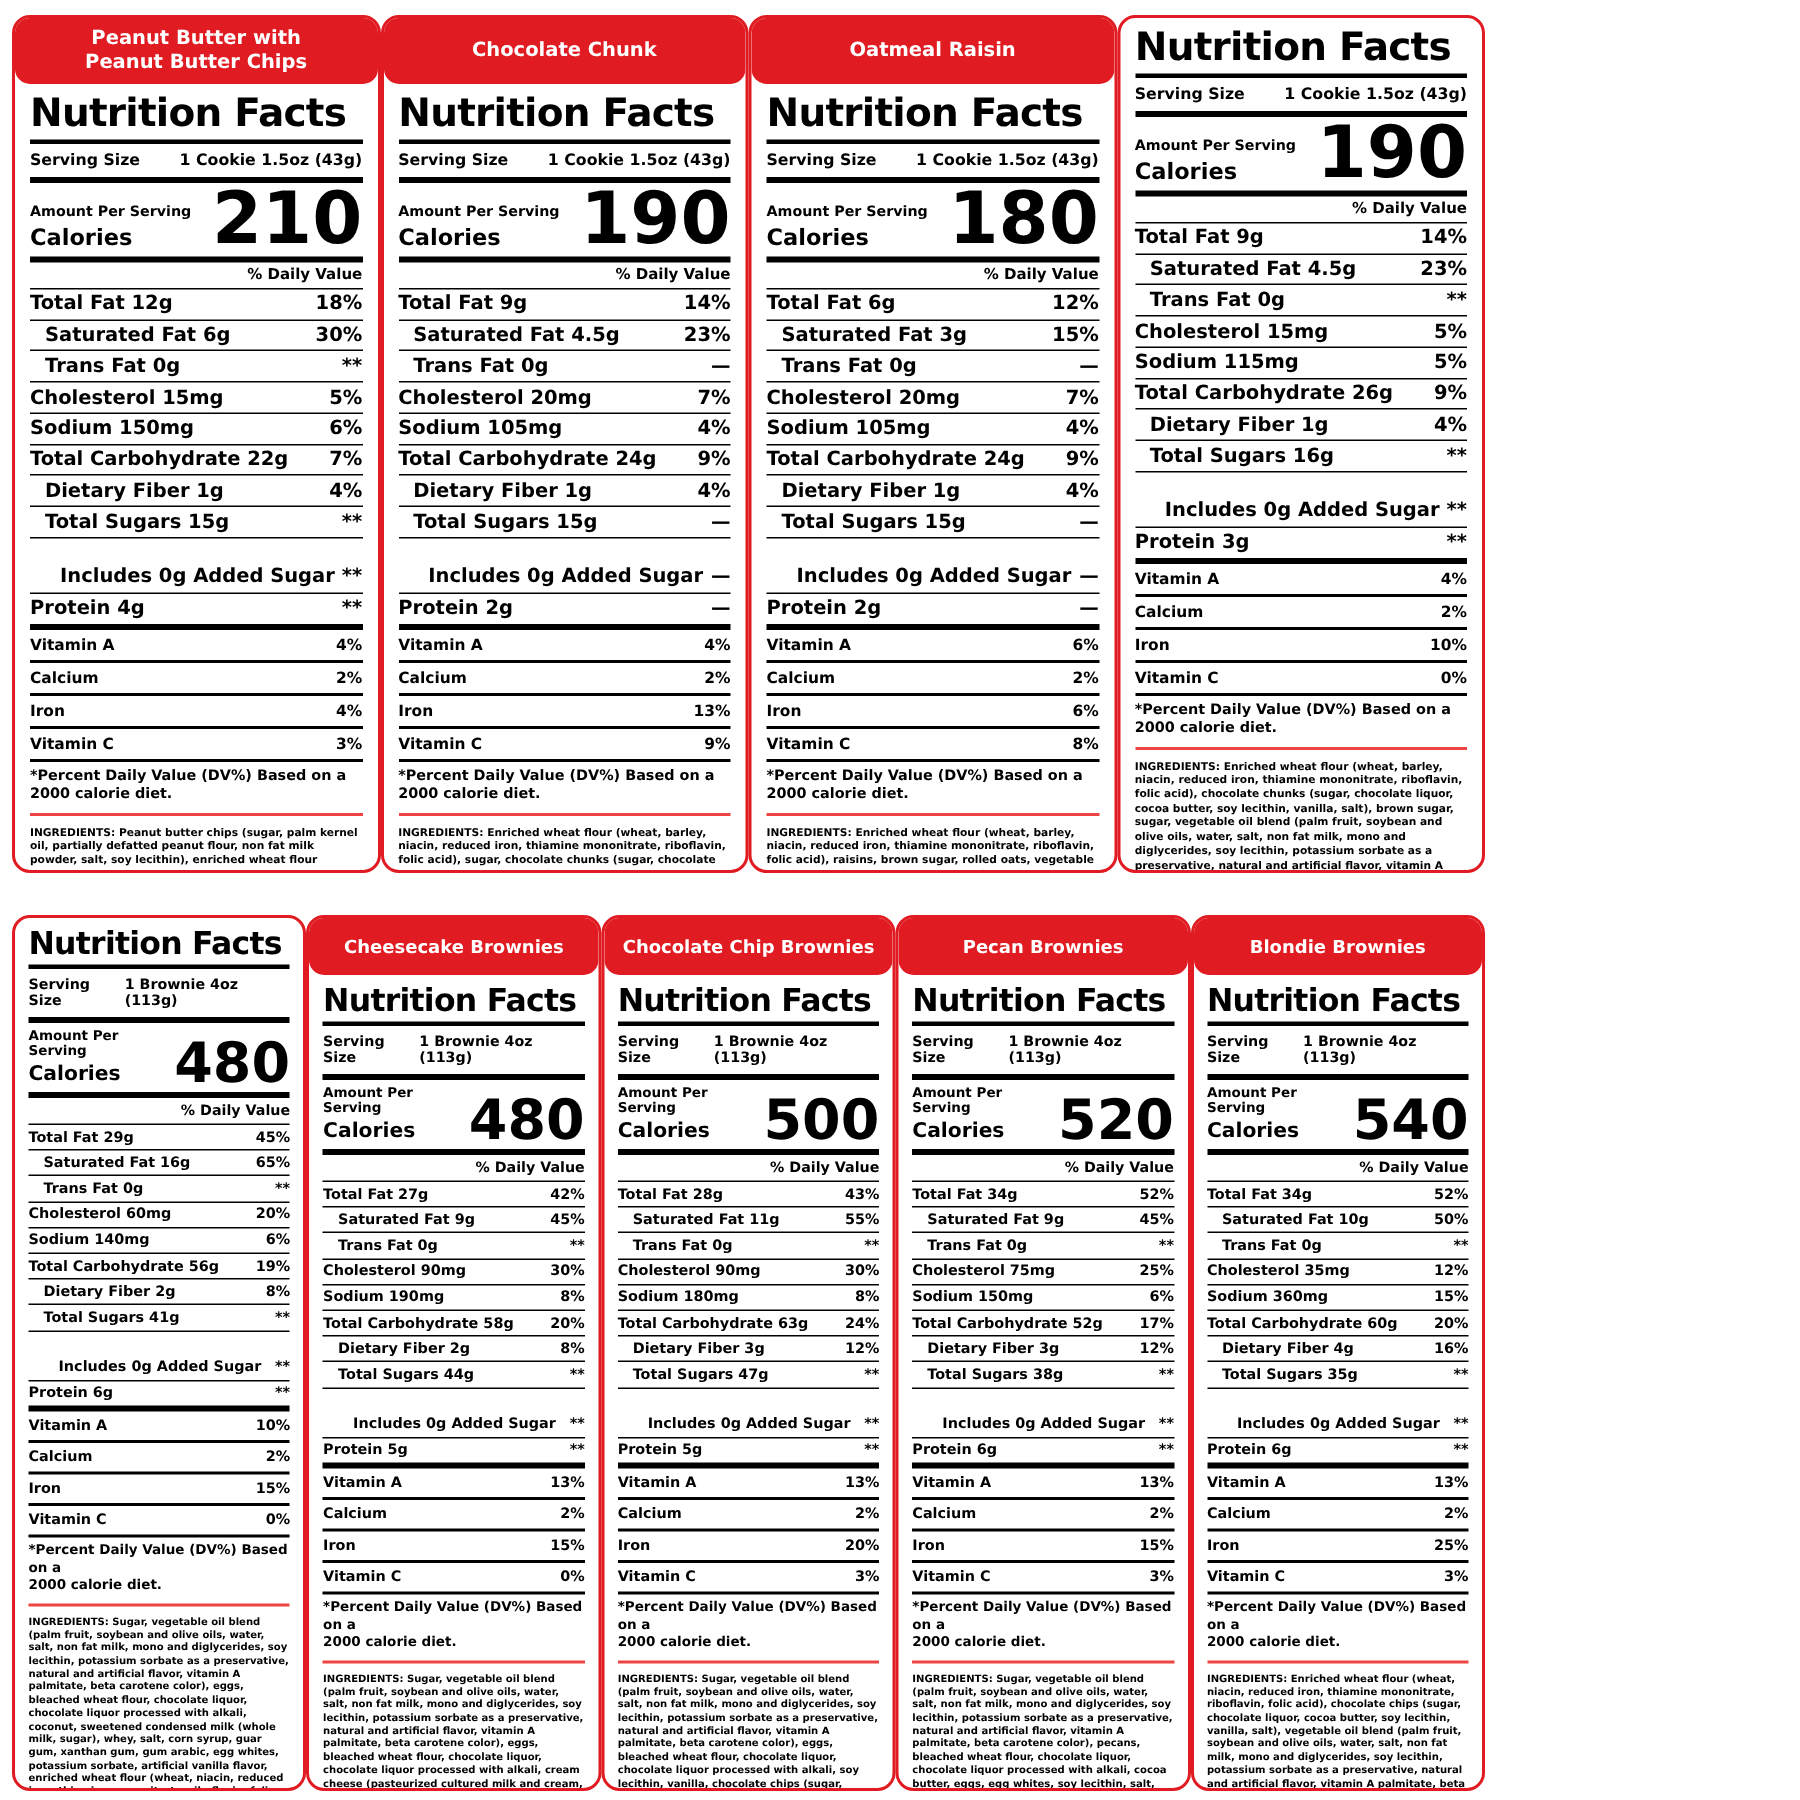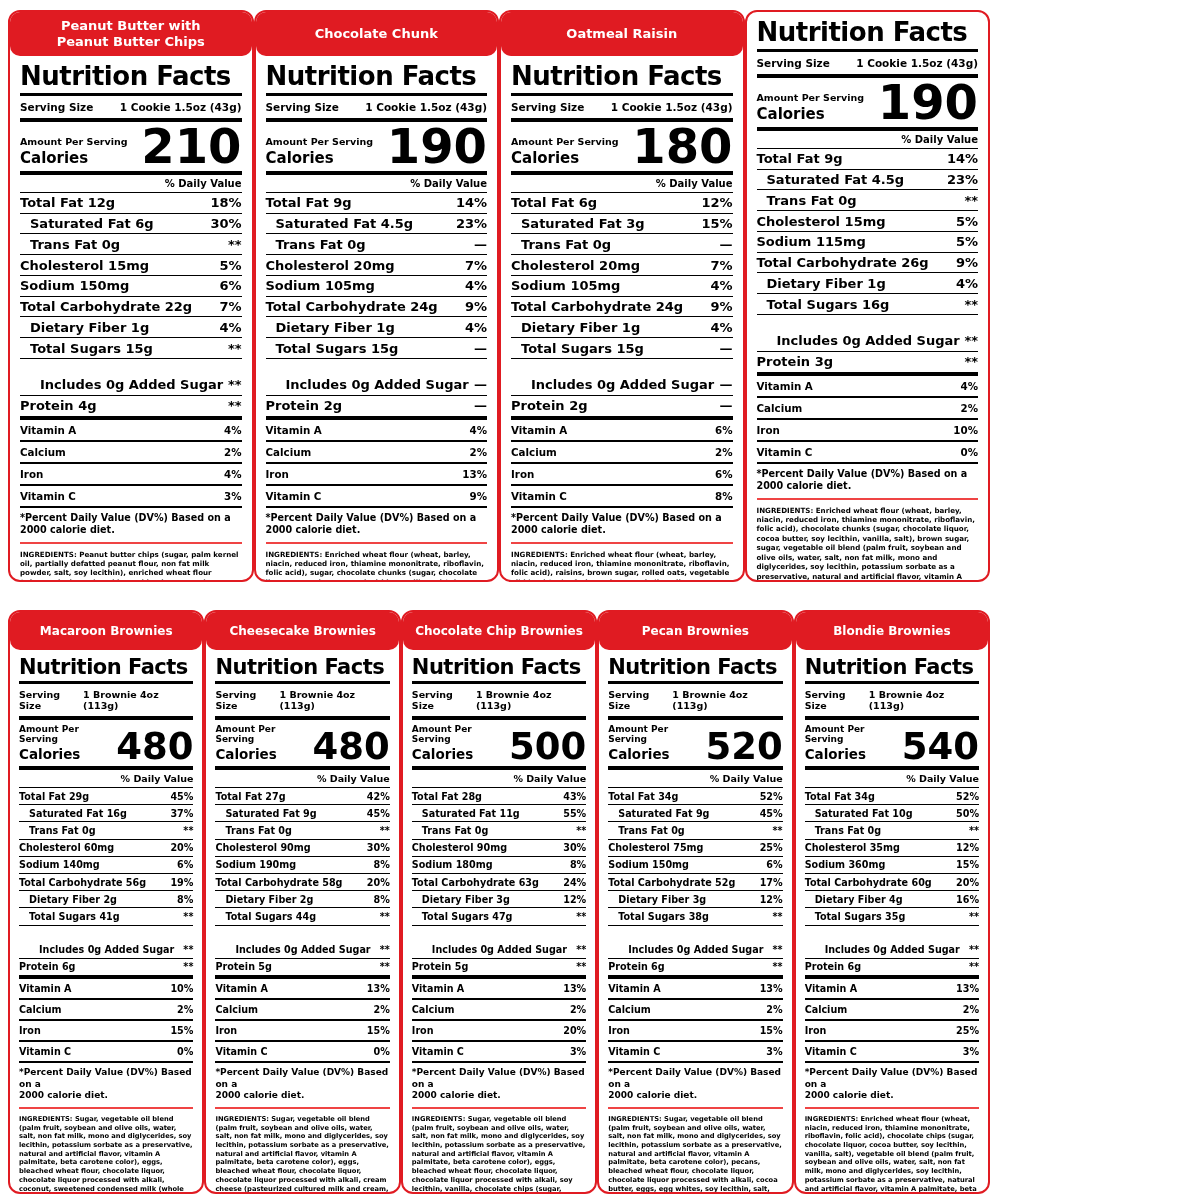--- a/index.html
+++ b/index.html
@@ -407,21 +407,20 @@
           </div>
       <div class="footnote" style="white-space:pre-line">*Percent Daily Value (DV%) Based on a
 2000 calorie diet.</div>
       <div class="ingredients">INGREDIENTS: Enriched wheat flour (wheat, barley, niacin, reduced iron, thiamine mononitrate, riboflavin, folic acid), chocolate chunks (sugar, chocolate liquor, cocoa butter, soy lecithin, vanilla, salt), brown sugar, sugar, vegetable oil blend (palm fruit, soybean and olive oils, water, salt, non fat milk, mono and diglycerides, soy lecithin, potassium sorbate as a preservative, natural and artificial flavor, vitamin A palmitate, beta carotene color), butter, eggs, cocoa processed with alkali, invert sugar, molasses, salt, baking soda, natural vanilla flavor.</div>
 
     </div>
   </div>
     </div>
   <div class="labels-row brownies" id="row-brownies">
       <div class="card brownie">
-    <div class="banner">Macaroon Brownies</div>
     <div class="body">
       <div class="nf-title">Nutrition Facts</div>
       <div class="kv serving">
         <span>Serving Size</span>
         <span>1 Brownie 4oz (113g)</span>
       </div>
       <div class="cal-block">
         <div class="cal-left">
           <div class="amount">Amount Per Serving</div>
           <div class="cal-lab">Calories</div>
@@ -430,21 +429,21 @@
       </div>
       <div class="dv-header">% Daily Value</div>
       <div>
 
       <div class="nrow main">
           <span class="ntext">Total Fat 29g</span>
           <span class="nval">45%</span>
         </div>
             <div class="nrow sub">
           <span class="ntext">Saturated Fat 16g</span>
-          <span class="nval">37%</span>
+          <span class="nval">65%</span>
         </div>
             <div class="nrow sub">
           <span class="ntext">Trans Fat 0g</span>
           <span class="nval">**</span>
         </div>
             <div class="nrow main">
           <span class="ntext">Cholesterol 60mg</span>
           <span class="nval">20%</span>
         </div>
             <div class="nrow main">

